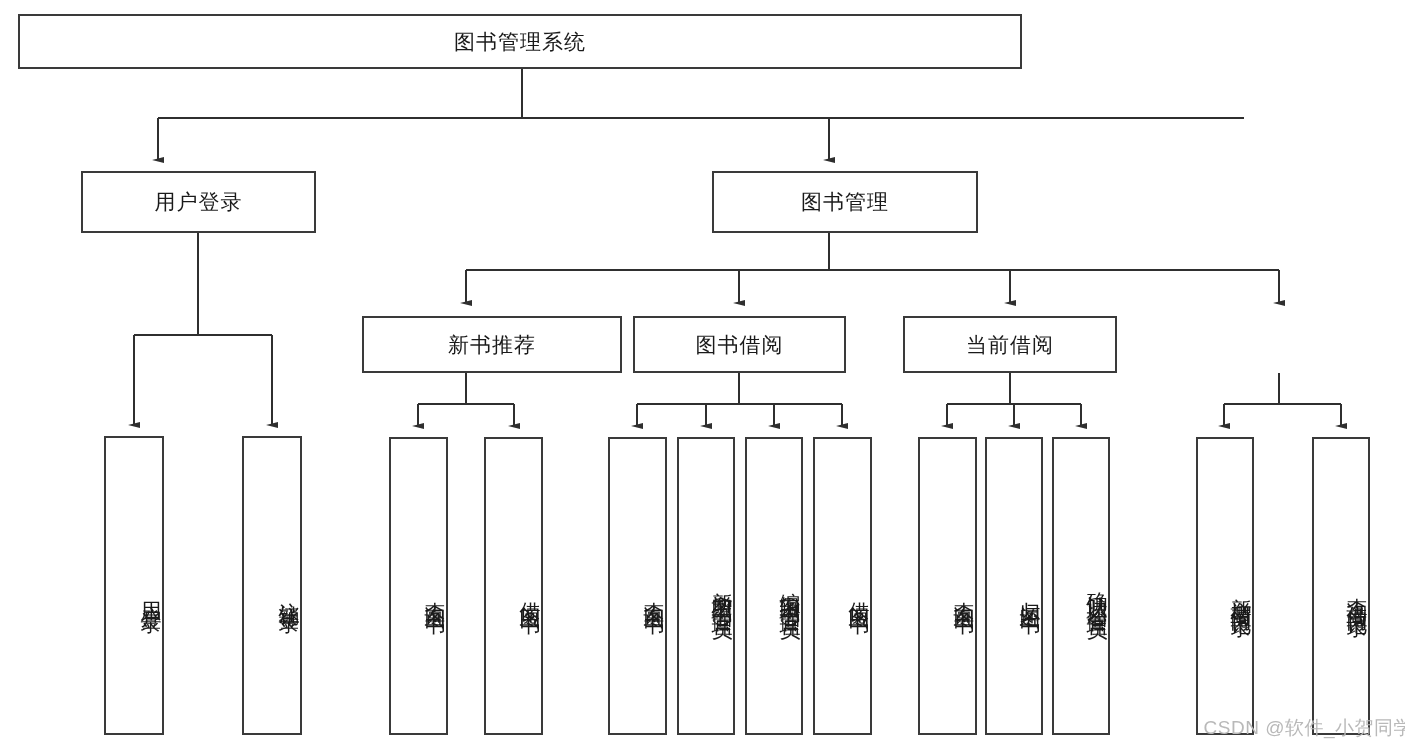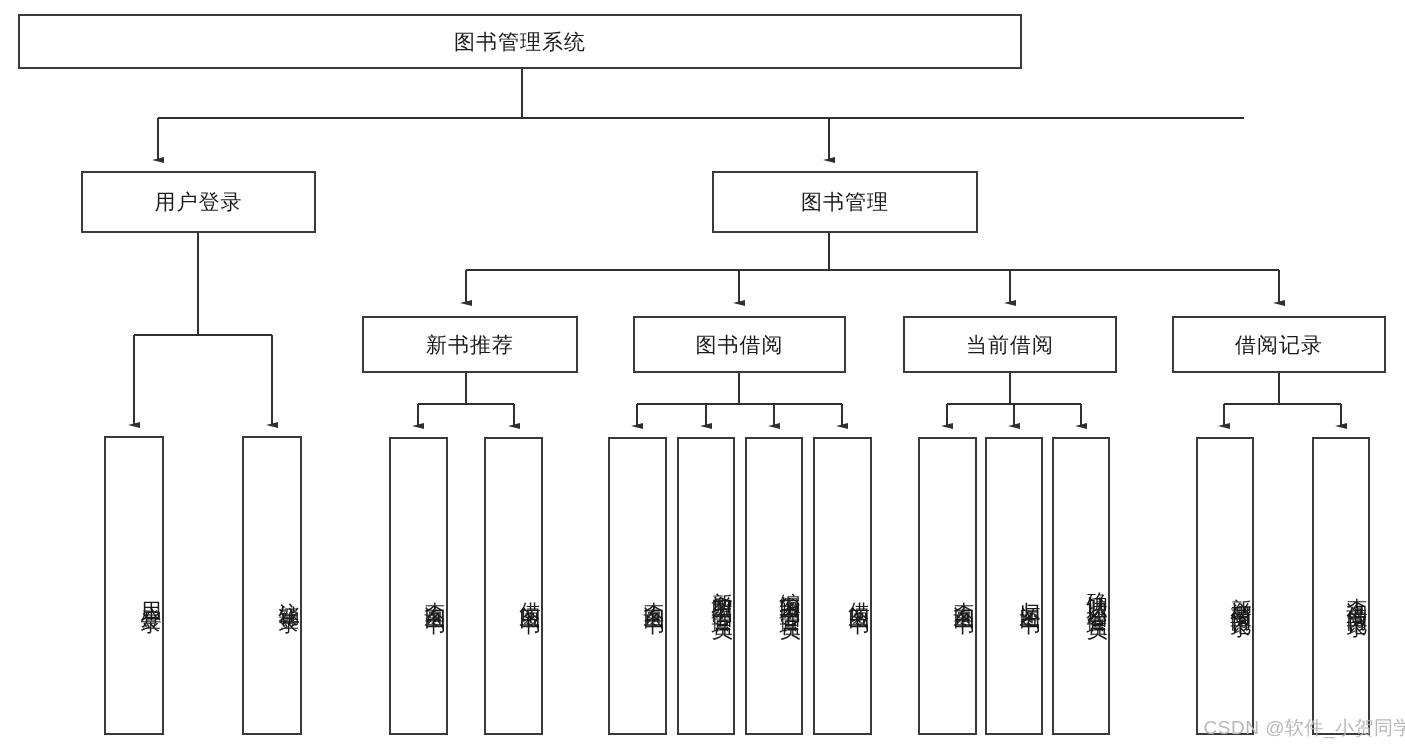--- a/index.html
+++ b/index.html
@@ -127,31 +127,28 @@
     <span class="label">图书管理系统</span>
   </div>
 
   <div class="node h" style="left:81px; top:171px; width:235px; height:62px;">
     <span class="label">用户登录</span>
   </div>
   <div class="node h" style="left:712px; top:171px; width:266px; height:62px;">
     <span class="label">图书管理</span>
   </div>
 
-  <div class="node h" style="left:362px; top:316px; width:216px; height:57px;">
+  <div class="node h" style="left:362px; top:316px; width:260px; height:57px;">
     <span class="label">新书推荐</span>
   </div>
   <div class="node h" style="left:633px; top:316px; width:213px; height:57px;">
     <span class="label">图书借阅</span>
   </div>
   <div class="node h" style="left:903px; top:316px; width:214px; height:57px;">
     <span class="label">当前借阅</span>
-  </div>
-  <div class="node h" style="left:1172px; top:316px; width:214px; height:57px;">
-    <span class="label">借阅记录</span>
   </div>
 
   <div class="node v" style="left:104px; top:436px; width:60px; height:299px;">
     <span class="label">用户登录</span>
   </div>
   <div class="node v" style="left:242px; top:436px; width:60px; height:299px;">
     <span class="label">注销登录</span>
   </div>
 
   <div class="node v" style="left:389px; top:437px; width:59px; height:298px;">

